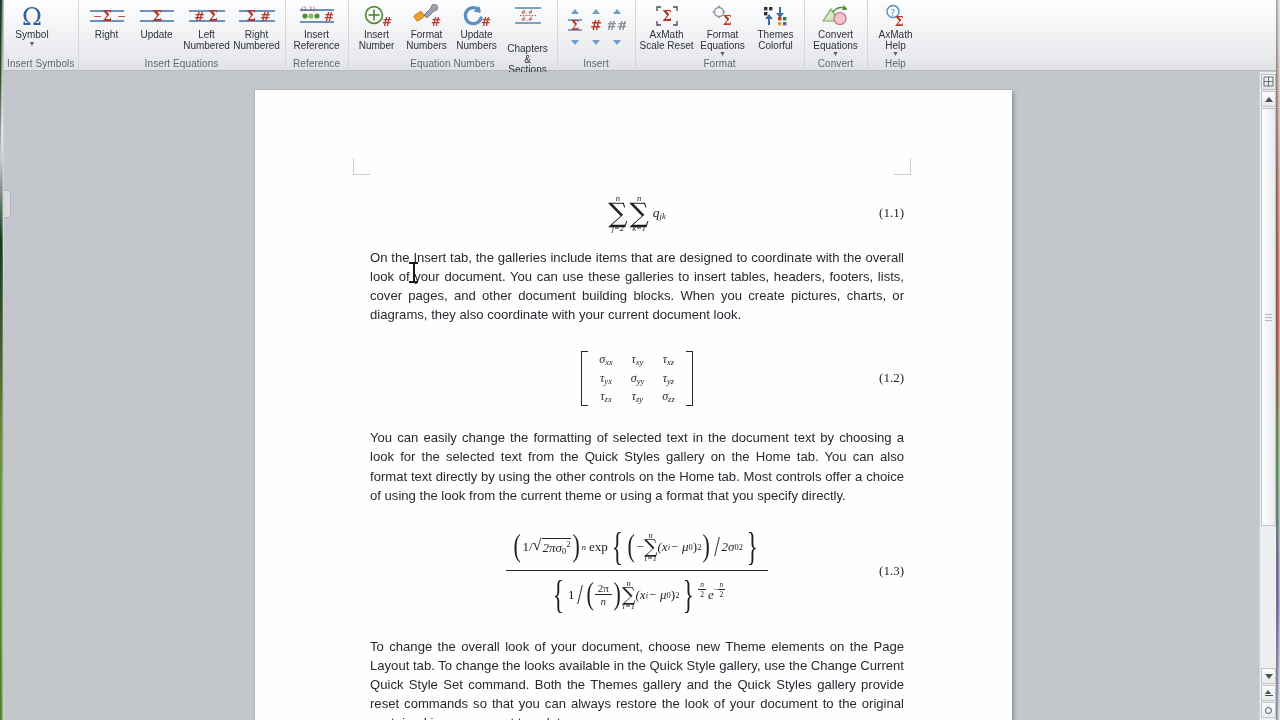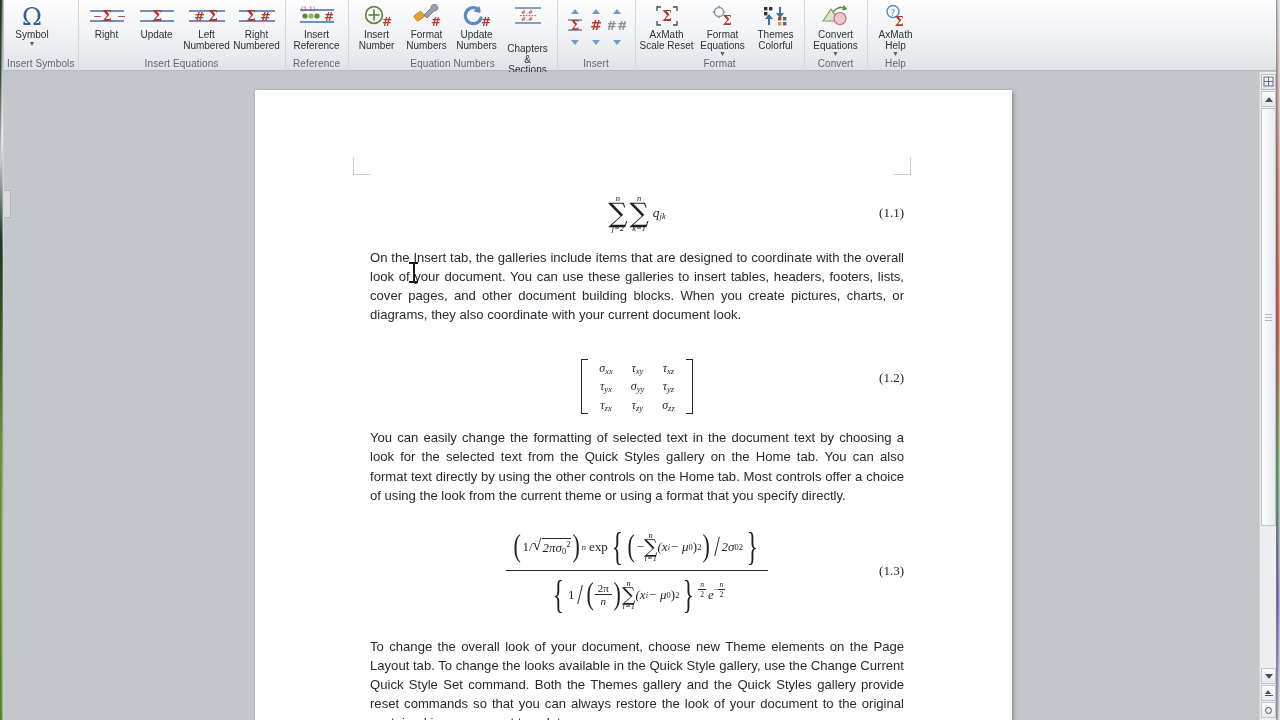--- a/index.html
+++ b/index.html
@@ -553,21 +553,21 @@
                 <span class="it">q</span><span class="sub it">jk</span>
               </span>
             </span>
           </div>
           <div class="eqnum">(1.1)</div>
         </div>
 
         <p class="para" style="margin-top:4px;">On the Insert tab, the galleries include items that are designed to coordinate with the overall look of your document. You can use these galleries to insert tables, headers, footers, lists, cover pages, and other document building blocks. When you create pictures, charts, or diagrams, they also coordinate with your current document look.</p>
 
         <div class="eqblock" style="height:72px; margin-top:18px;">
-          <div class="eqbody" style="height:72px;align-items:flex-end;">
+          <div class="eqbody" style="height:72px;">
             <span class="matrix">
               <span class="brk brk-l"></span>
               <table class="mx">
                 <tbody>
                     <tr>
                   <td><span>σ</span><span class="sub">xx</span></td>
                   <td><span>τ</span><span class="sub">xy</span></td>
                   <td><span>τ</span><span class="sub">xz</span></td>
                 </tr>
                 <tr>

